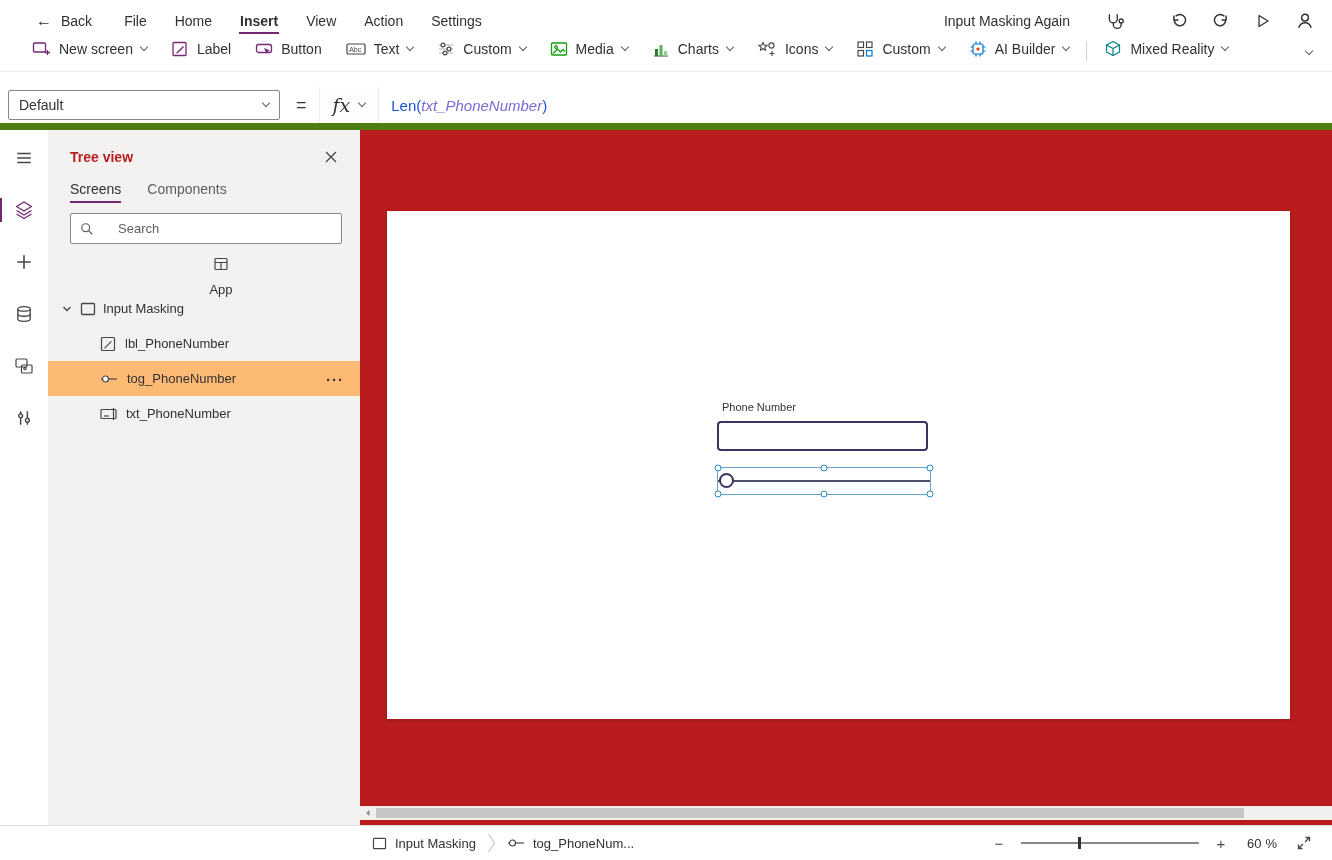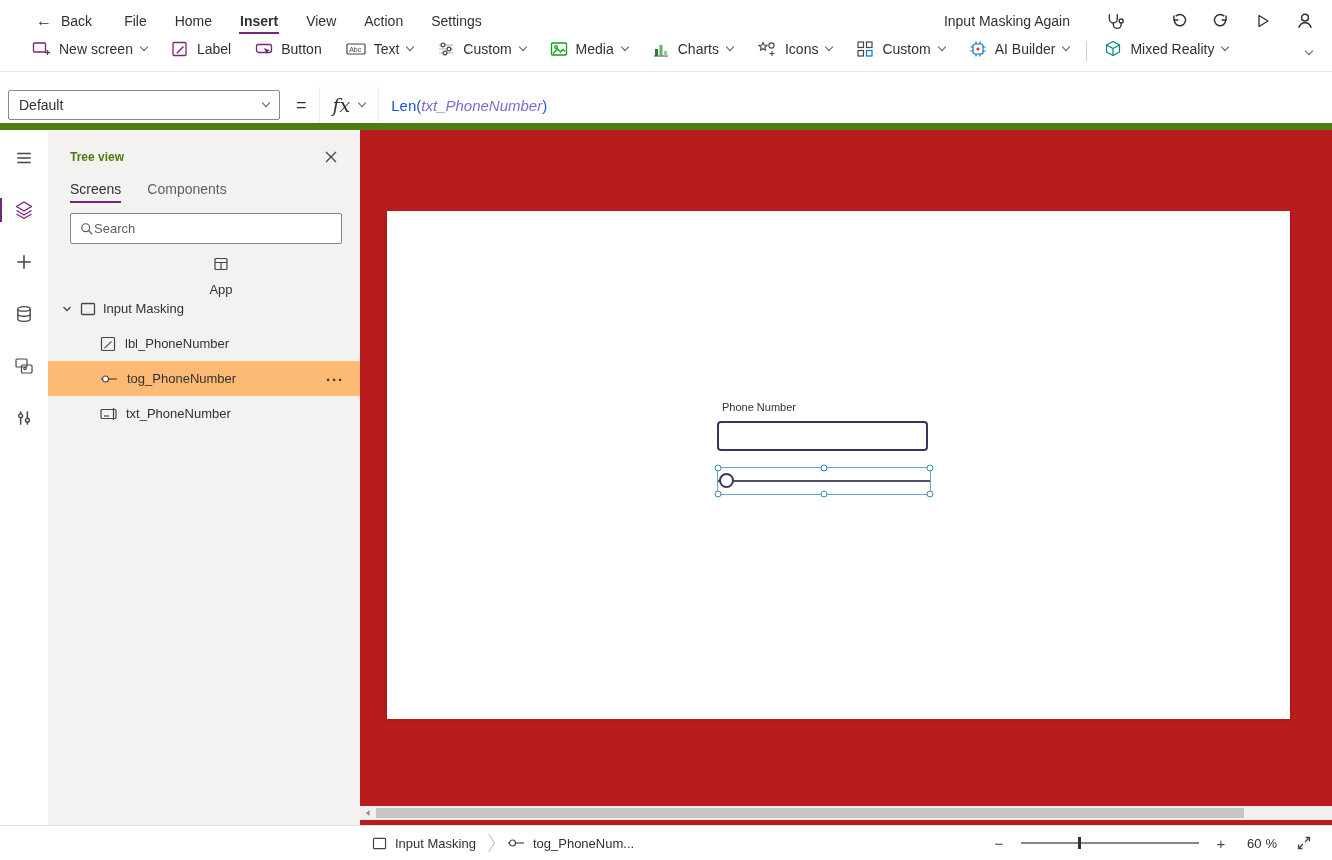--- a/index.html
+++ b/index.html
@@ -41,27 +41,27 @@
 
   
   .rail { position:absolute; top:130px; left:0; width:48px; bottom:35px; background:#fff; padding-top:10px; display:flex; flex-direction:column; align-items:center; z-index:2; }
   .rail-btn { width:48px; height:36px; margin-bottom:16px; display:flex; align-items:center; justify-content:center; color:#484644; cursor:pointer; position:relative; }
   .rail-btn.selected { color:#742774; }
   .rail-btn.selected::before { content:""; position:absolute; left:0; top:6px; bottom:6px; width:2px; background:#742774; }
 
   
   .tree-panel { position:absolute; top:130px; left:48px; width:312px; bottom:35px; background:#f3f2f1; z-index:2; }
   .tp-header { display:flex; align-items:center; justify-content:space-between; padding:18px 20px 0 22px; }
-  .tp-title { font-size:12px; font-weight:bold; color:#4d7c0f; }
+  .tp-title { font-size:14px; font-weight:bold; color:#b91c1c; }
   .tp-close { cursor:pointer; display:flex; padding:2px; }
   .tp-tabs { display:flex; gap:26px; padding:15px 0 0 22px; }
   .tp-tab { font-size:14px; color:#605e5c; padding-bottom:6px; position:relative; cursor:pointer; }
   .tp-tab.active { color:#323130; }
   .tp-tab.active::after { content:""; position:absolute; left:0; right:0; bottom:0; height:2px; background:#742774; }
-  .tp-search { margin:10px 18px 12px 22px; height:31px; background:#fff; border:1px solid #8a8886; border-radius:2px; display:flex; align-items:center; padding:0 9px; gap:0; }
+  .tp-search { margin:10px 18px 12px 22px; height:31px; background:#fff; border:1px solid #8a8886; border-radius:2px; display:flex; align-items:center; padding:0 9px; gap:24px; }
   .tp-search input { border:none; outline:none; flex:1; font-size:13px; font-family:inherit; color:#323130; background:transparent; }
   .tp-search input::placeholder { color:#605e5c; }
   .tree { margin-top:6px; }
   .t-row { height:35px; display:flex; align-items:center; cursor:pointer; font-size:13px; color:#323130; position:relative; }
   .app-row { padding-left:34px; gap:10px;flex-direction:column; }
   .screen-row { padding-left:13px; gap:7px; }
   .t-row.child { padding-left:52px; gap:9px; }
   .t-row.selected { background:#fdba74; }
   .t-chev { display:flex; }
   .t-icon { display:flex; }

